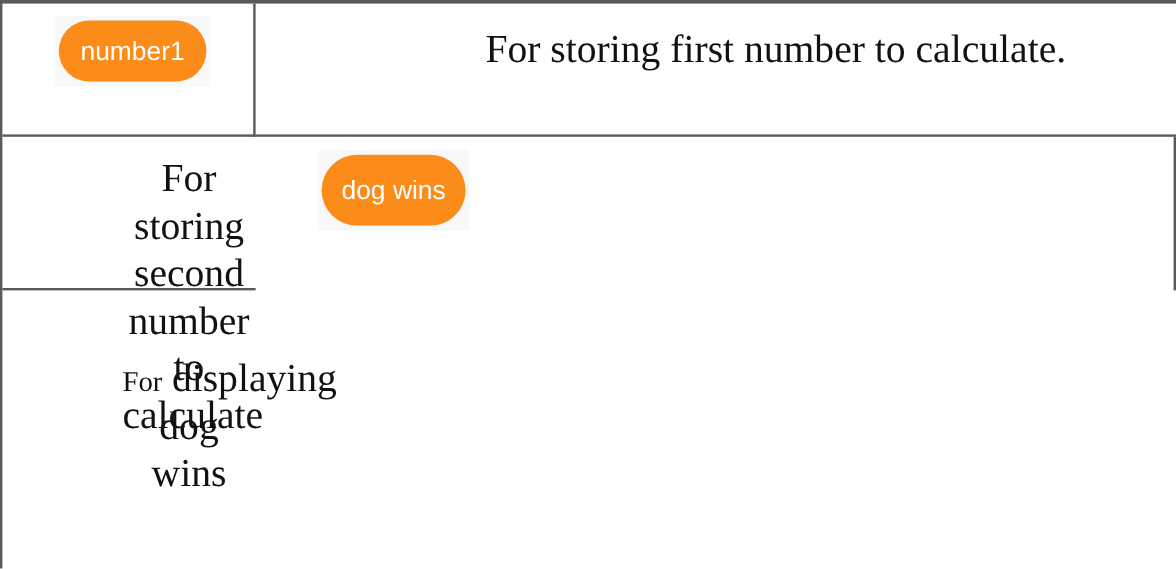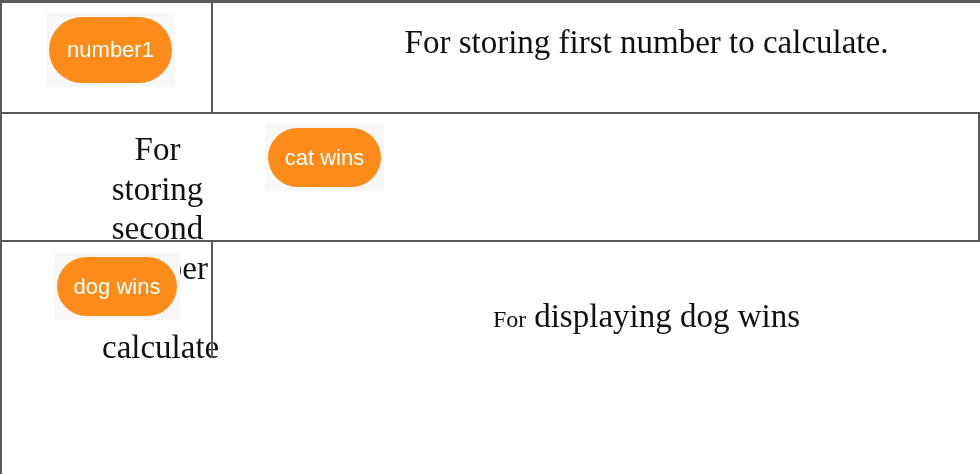--- a/index.html
+++ b/index.html
@@ -50,21 +50,21 @@
     display: flex;
     align-items: center;
     justify-content: center;
     background: var(--pill-background, #fc8c19);
     color: var(--pill-text, #ffffff);
     border-radius: 999px;
     font-family: "Liberation Sans", sans-serif;
     font-size: 22px;
     white-space: nowrap;
   }
-  .p1 { width: 123px; height: 66px; }
+  .p1 { width: 123px; height: 51px; }
   .p2 { width: 125px; height: 58px; }
   .p3 { width: 113px; height: 59px; }
   .p4 { width: 120px; height: 59px; text-align: right; }
   .cell-desc {
     
     padding-left: 100px;
     text-align: center;
     font-size: 33px;
     color: var(--description-text, #111111);
     line-height: 1.2;
@@ -90,25 +90,20 @@
       </span>
     </div>
     <div class="cell cell-desc row-divider d1">
       <span>For storing first number to calculate.</span>
     </div>
 
     <div class="cell cell-desc row-divider d2">
       <span>For storing second number to calculate</span>
     </div>
 
-    <div class="cell cell-var row-divider">
-      <span class="pill-backdrop bd3">
-        <span class="pill p3">cat wins</span>
-      </span>
-    </div>
 
     <div class="cell cell-var">
       <span class="pill-backdrop bd4">
         <span class="pill p4">dog wins</span>
       </span>
     </div>
     <div class="cell cell-desc d4">
       <span class="desc-prefix-small">For</span><span>displaying dog wins</span>
     </div>
 

